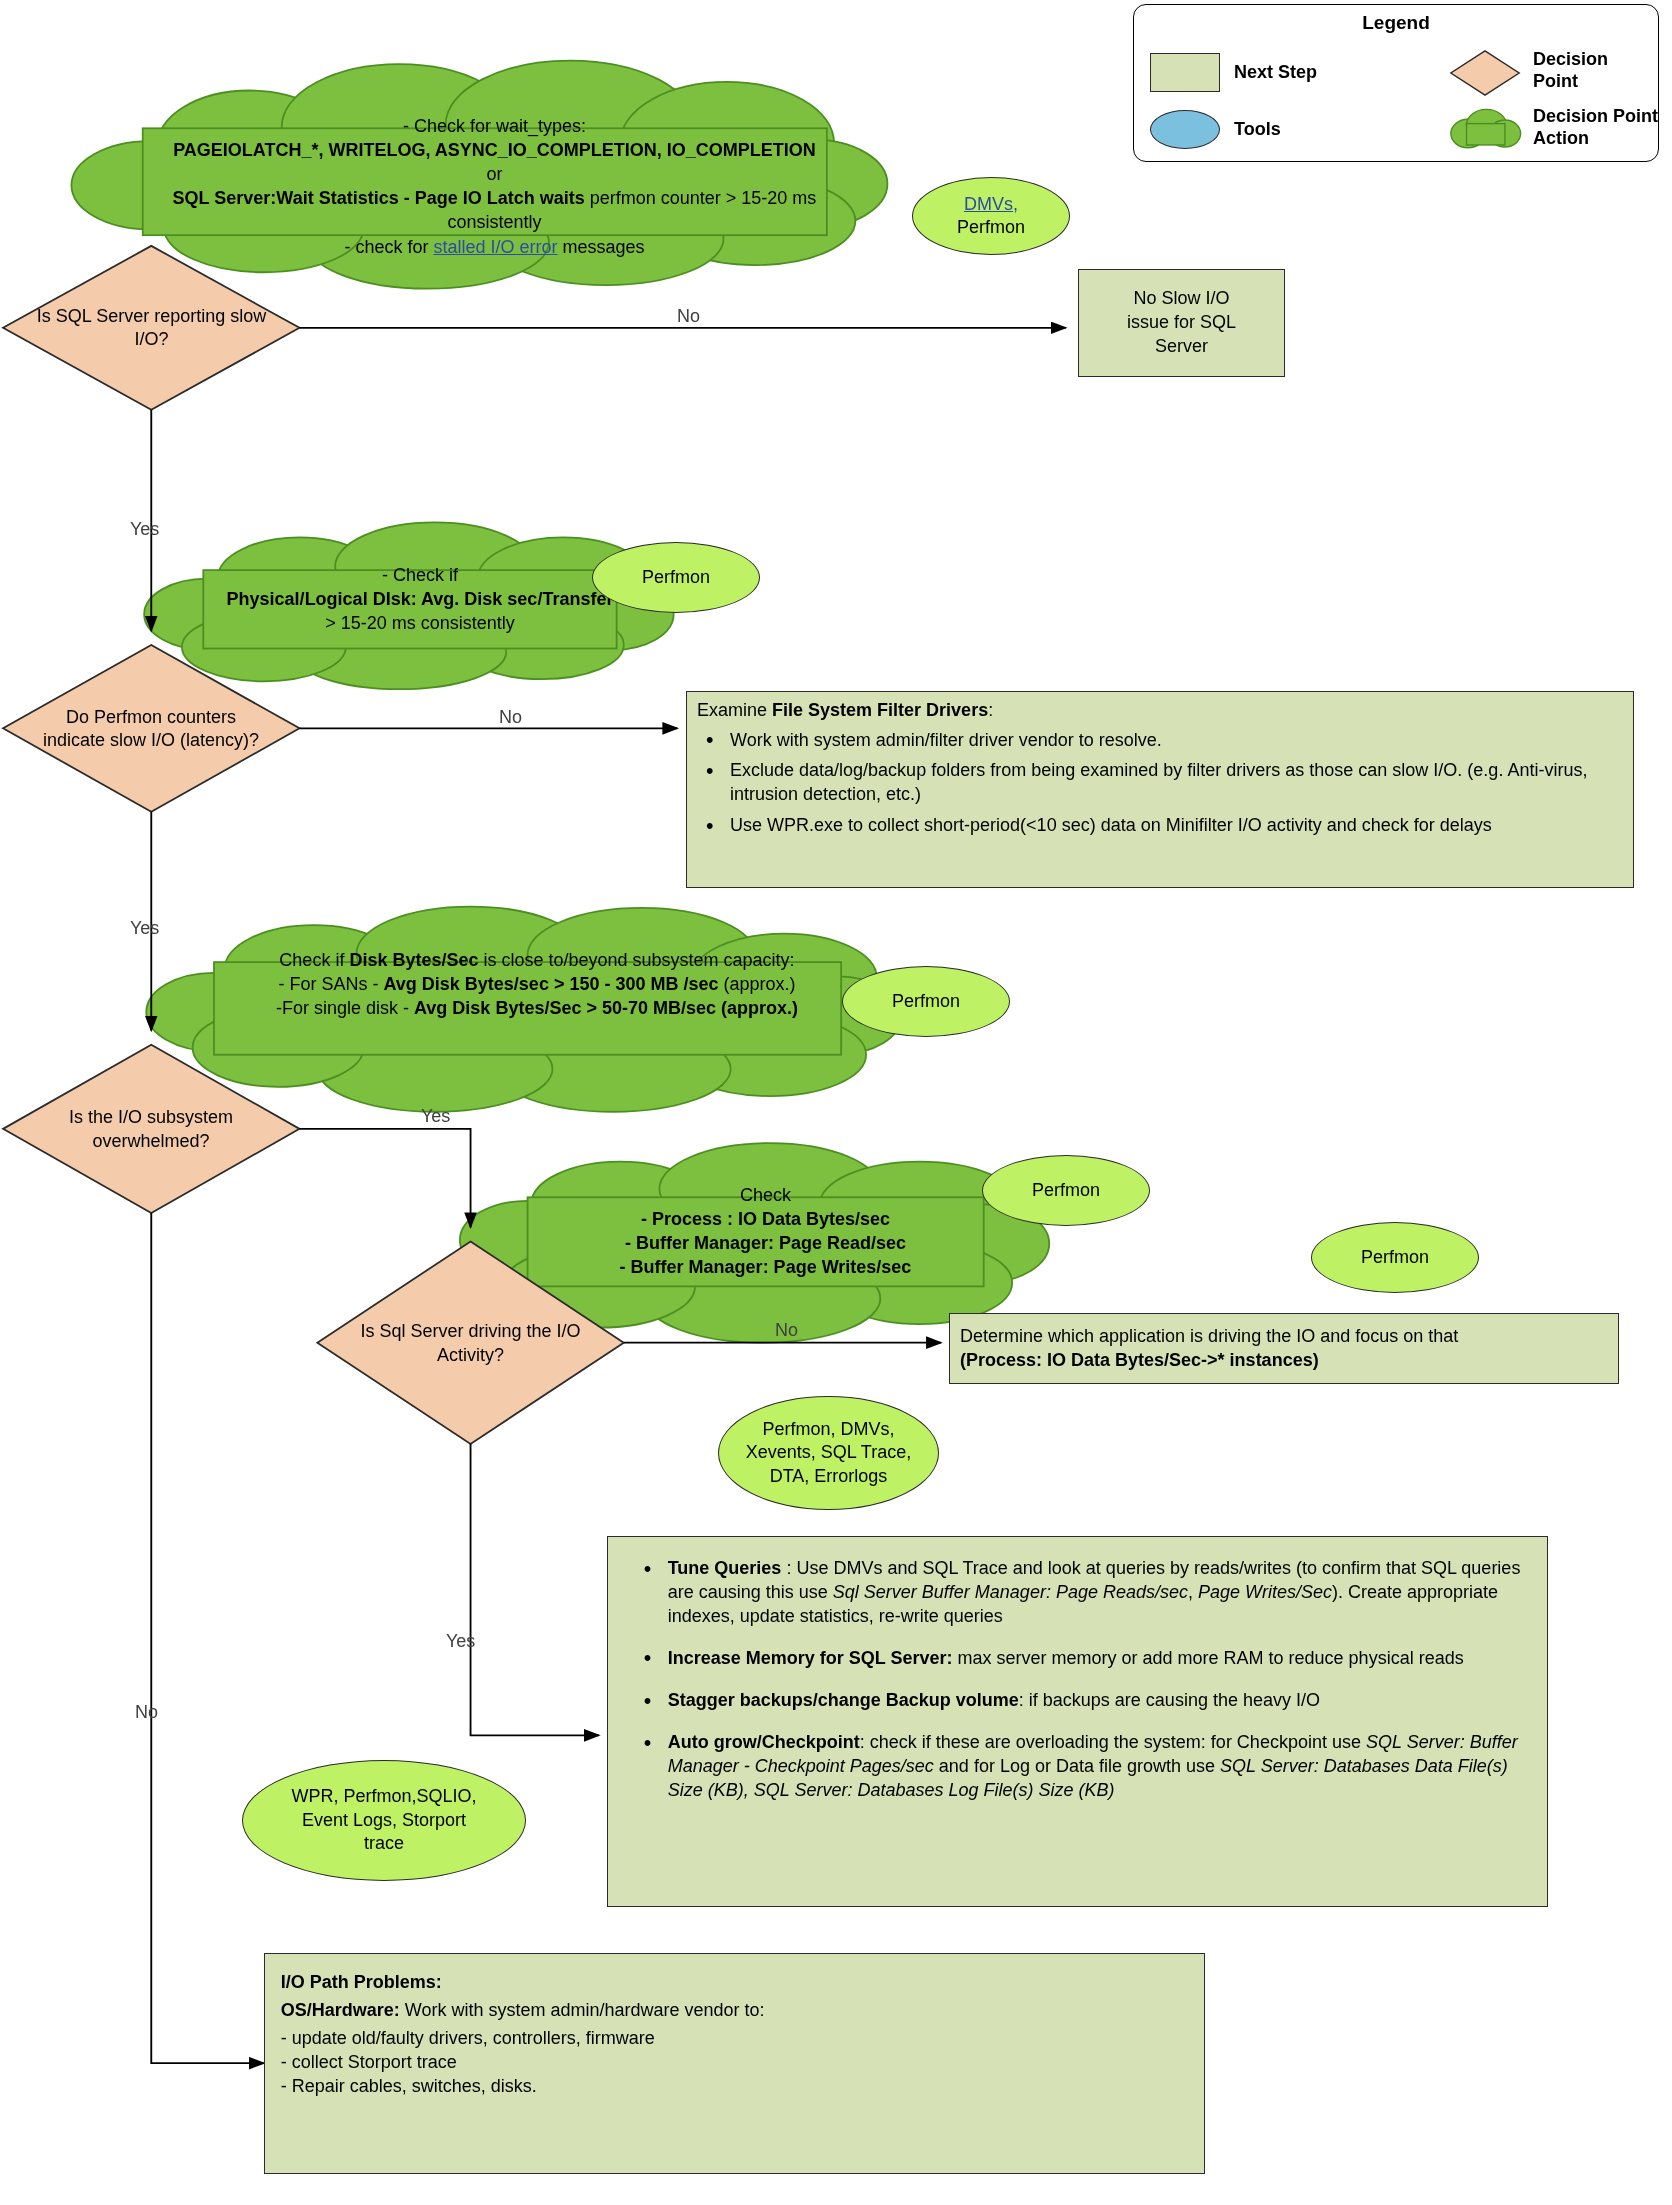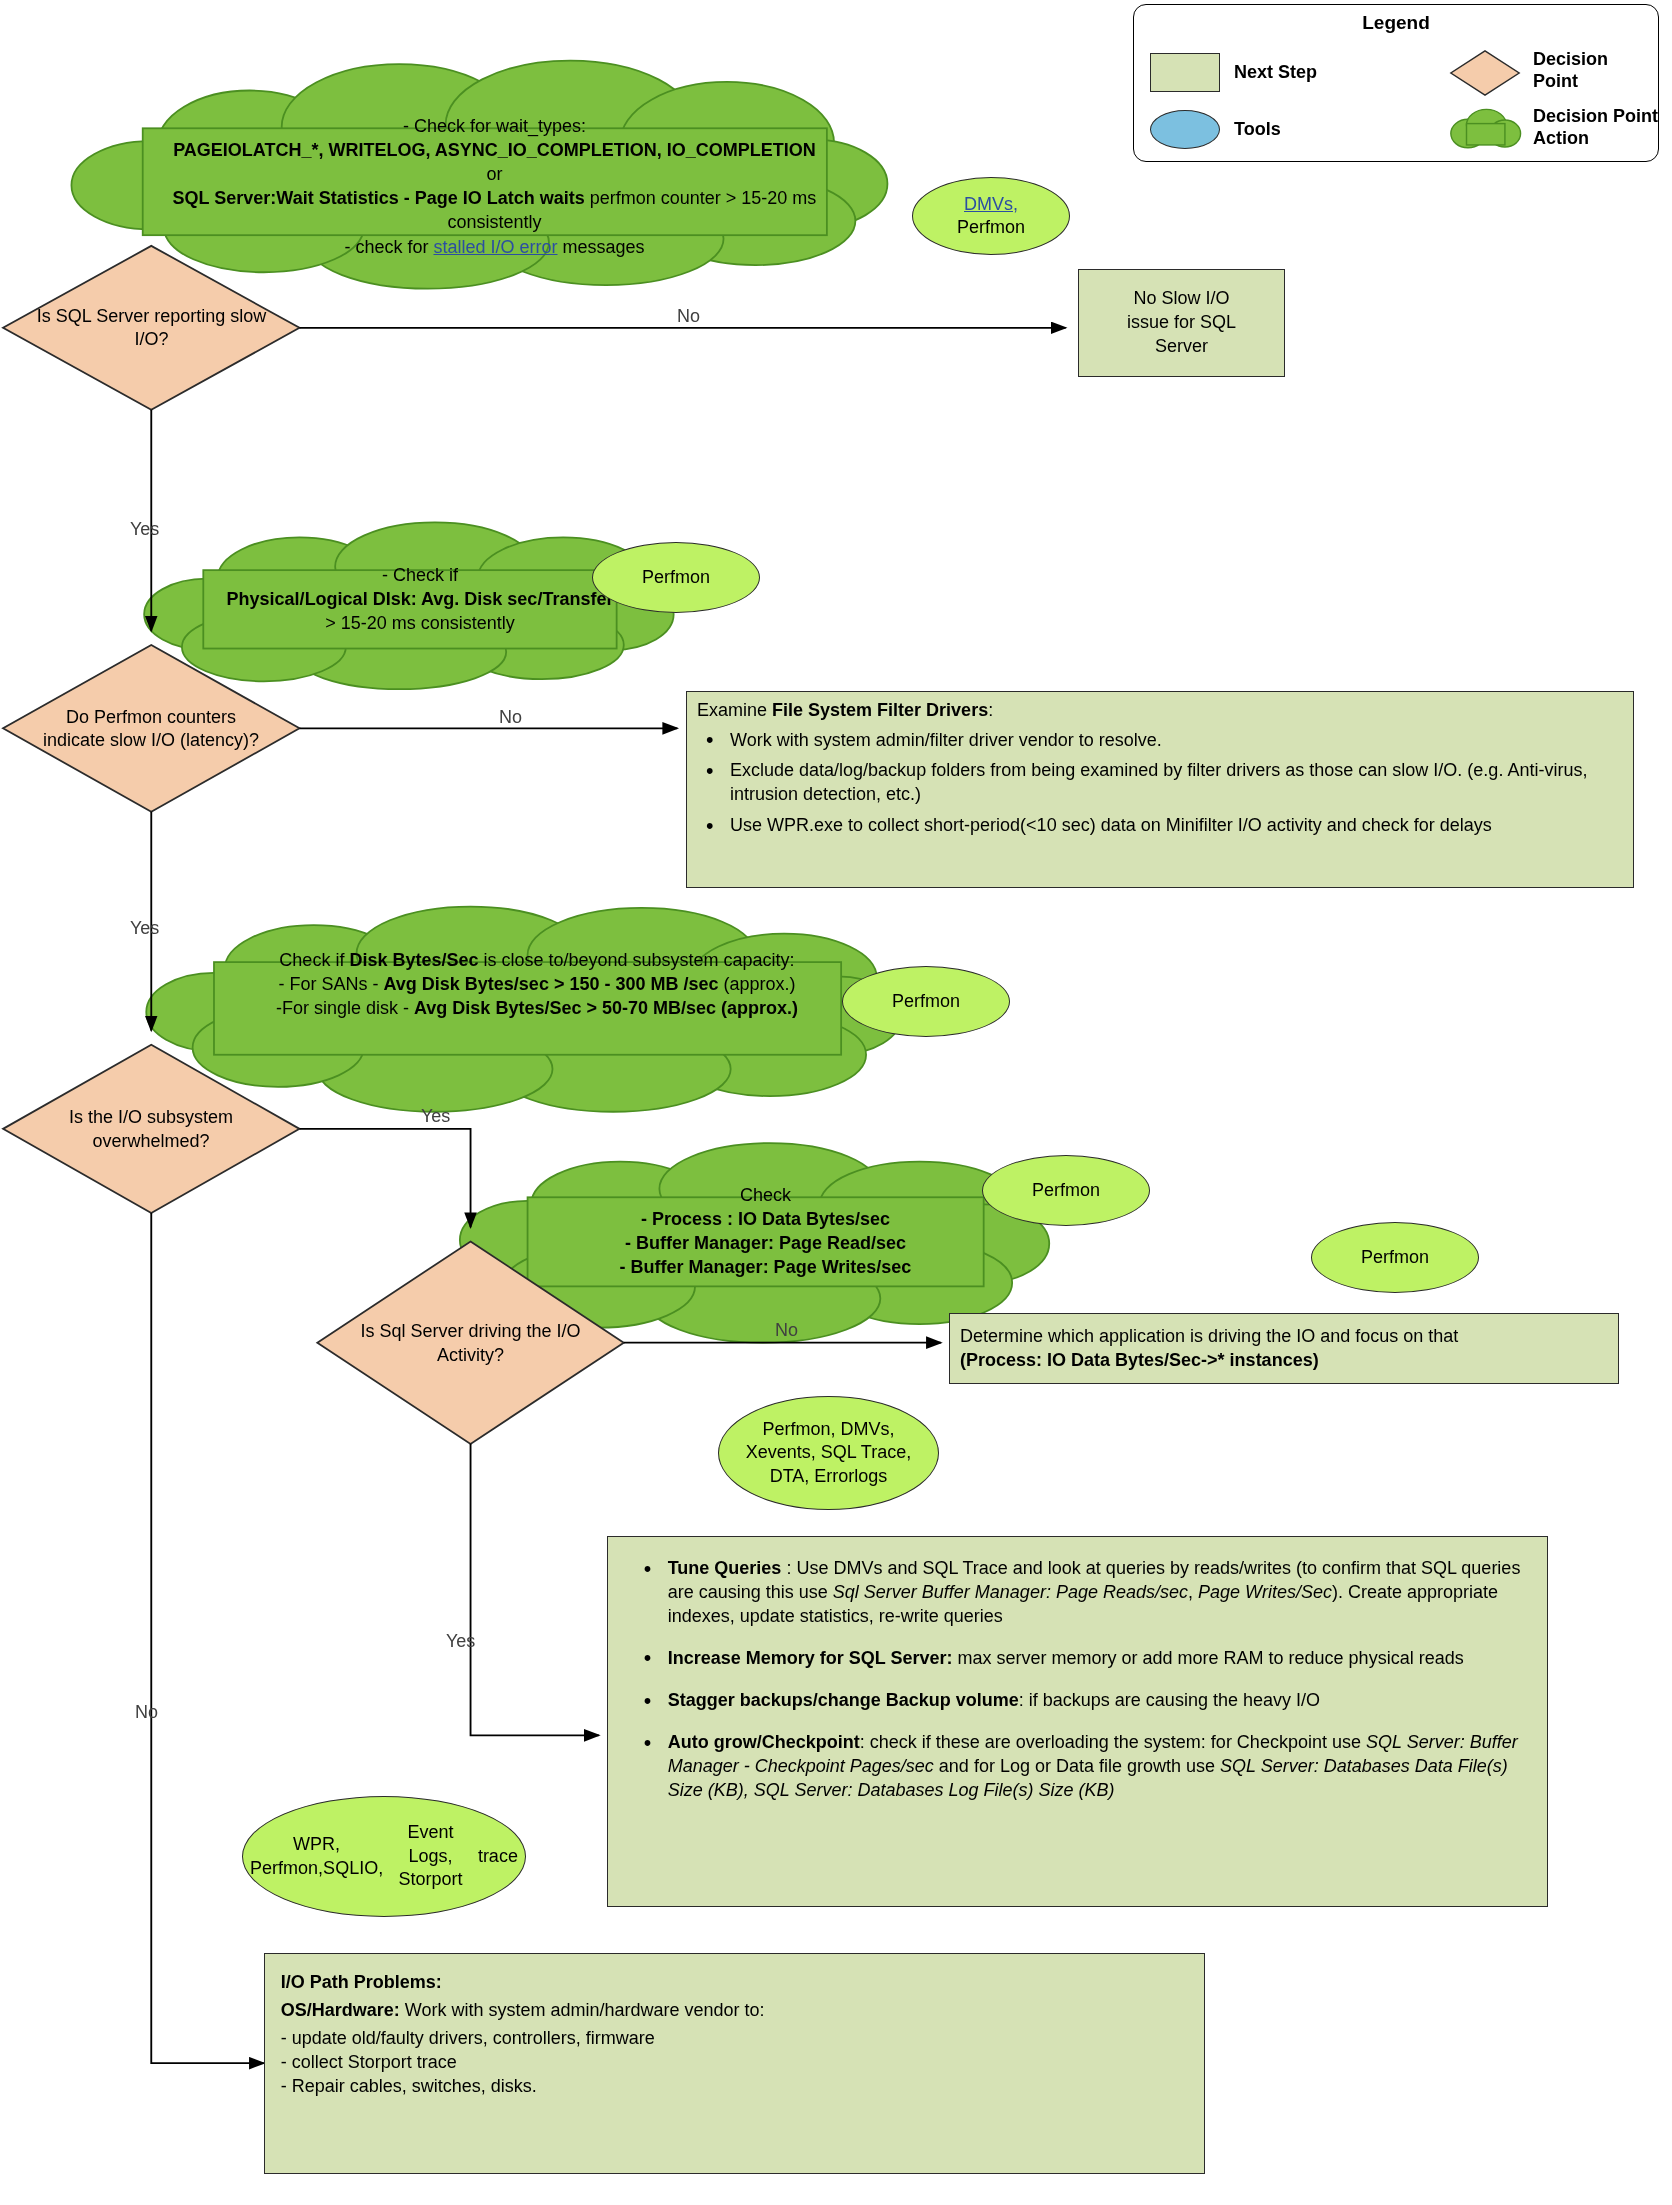--- a/index.html
+++ b/index.html
@@ -352,21 +352,21 @@
   <div class="ellipse" style="left:982px; top:1155px; width:168px; height:71px;">Perfmon</div>
 
   <div class="ellipse" style="left:1311px; top:1222px; width:168px; height:71px;">Perfmon</div>
 
   <div class="ellipse" style="left:718px; top:1396px; width:221px; height:114px; flex-direction:column;">
     <div>Perfmon, DMVs,</div>
     <div>Xevents, SQL Trace,</div>
     <div>DTA, Errorlogs</div>
   </div>
 
-  <div class="ellipse" style="left:242px; top:1796px; width:284px; height:121px; flex-direction:row;">
+  <div class="ellipse" style="left:242px; top:1760px; width:284px; height:121px; flex-direction:column;">
     <div>WPR, Perfmon,SQLIO,</div>
     <div>Event Logs, Storport</div>
     <div>trace</div>
   </div>
 
   <div class="node box center" style="left:1078px; top:269px; width:207px; height:108px; flex-direction:column;">
     <div>No Slow I/O</div>
     <div>issue for SQL</div>
     <div>Server</div>
   </div>

